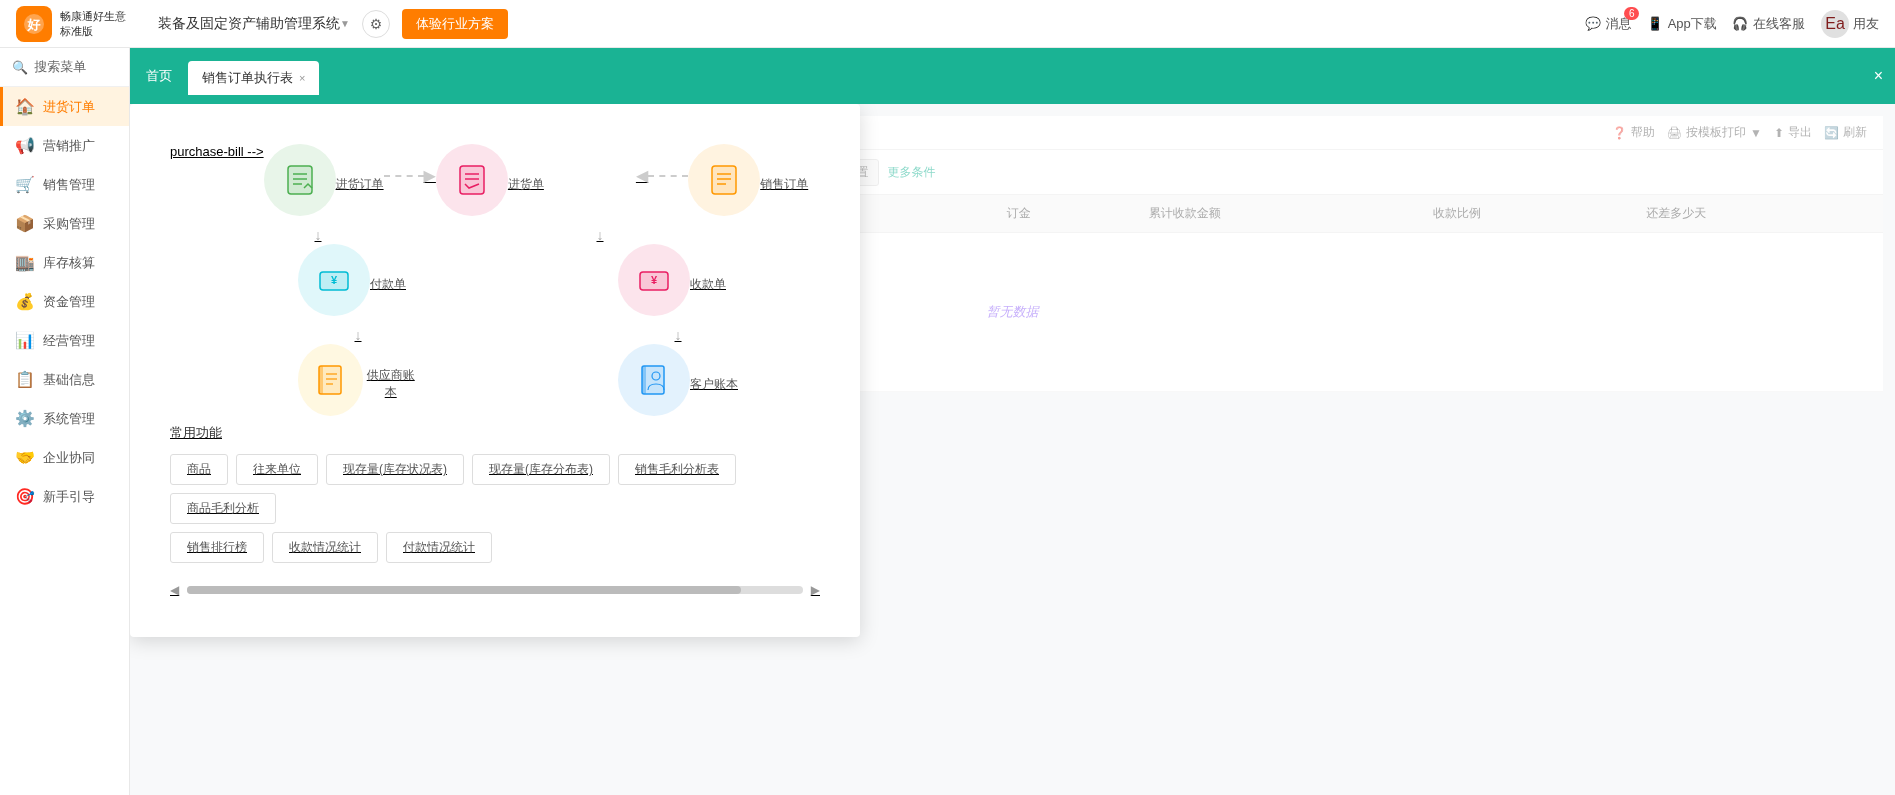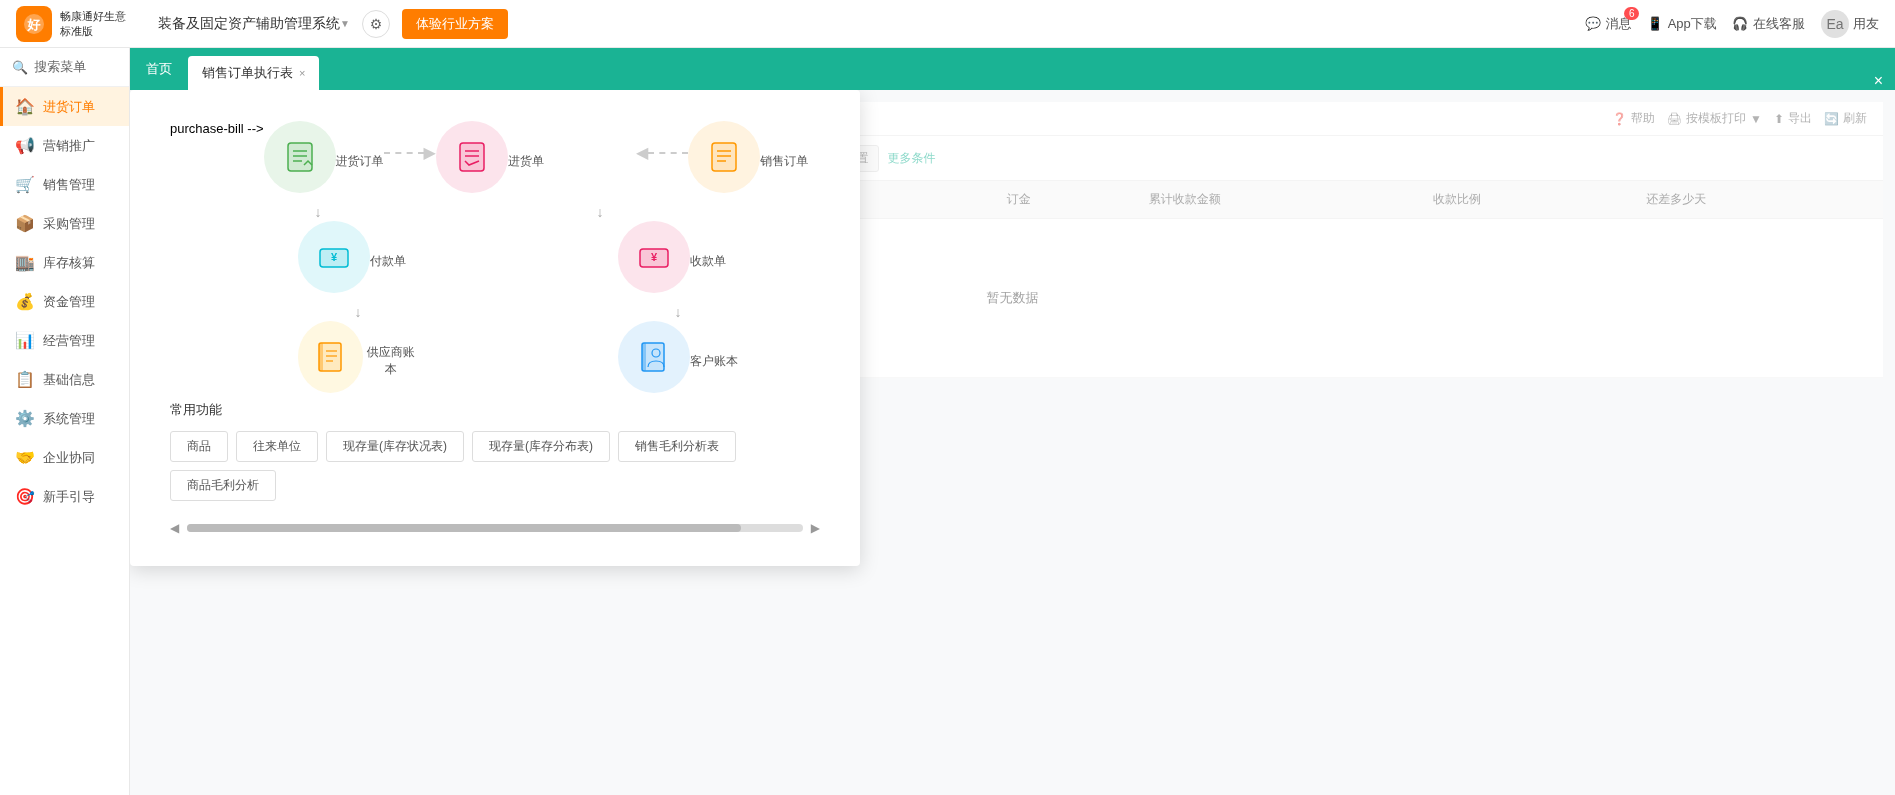--- a/index.html
+++ b/index.html
@@ -4,35 +4,35 @@
   <style>
     * { box-sizing: border-box; margin: 0; padding: 0; }
     body { font-family: "Microsoft YaHei", "PingFang SC", sans-serif; font-size: 13px; background: #f5f5f5; overflow: hidden; }
 
     
     .app-wrapper { display: flex; flex-direction: column; height: 795px; width: 1895px; }
     .top-bar { display: flex; align-items: center; height: 48px; background: #fff; border-bottom: 1px solid #e8e8e8; padding: 0 16px; gap: 12px; }
     .main-area { display: flex; flex: 1; overflow: hidden; }
     .sidebar { width: 130px; background: #fff; border-right: 1px solid #e8e8e8; display: flex; flex-direction: column; }
     .content-area { flex: 1; display: flex; flex-direction: column; overflow: hidden; }
-    .tab-bar { display: flex; align-items: flex-end; background: #1ab394; height: 42px; padding: 0 0 0 0; }
+    .tab-bar { display: flex; align-items: center; background: #1ab394; height: 56px; padding: 0 0 0 0; }
     .page-content { flex: 1; background: #f0f2f5; padding: 12px; overflow: hidden; position: relative; }
 
     
     .logo-area { display: flex; align-items: center; gap: 8px; width: 130px; }
     .logo-icon { width: 36px; height: 36px; background: #ff7d00; border-radius: 8px; display: flex; align-items: center; justify-content: center; }
     .logo-text { font-size: 11px; color: #333; line-height: 1.3; }
     .system-title { display: flex; align-items: center; font-size: 14px; color: #333; font-weight: 500; }
     .dropdown-arrow { color: #999; font-size: 10px; }
     .gear-btn { width: 28px; height: 28px; border-radius: 50%; border: 1px solid #ddd; display: flex; align-items: center; justify-content: center; cursor: pointer; color: #666; font-size: 14px; }
     .trial-btn { background: #ff7d00; color: #fff; border: none; border-radius: 4px; padding: 6px 14px; cursor: pointer; font-size: 13px; }
     .top-bar-right { margin-left: auto; display: flex; align-items: center; gap: 16px; }
     .top-bar-right-item { display: flex; align-items: center; gap: 4px; color: #555; font-size: 13px; cursor: pointer; position: relative; }
     .badge { background: #ff4d4f; color: #fff; border-radius: 10px; font-size: 10px; padding: 1px 5px; position: absolute; top: -8px; right: -8px; }
-    .user-avatar { width: 28px; height: 28px; border-radius: 50%; background: #e0e0e0; display: flex; align-items: center; justify-content: center; color: #737373; font-size: 14px; }
+    .user-avatar { width: 28px; height: 28px; border-radius: 50%; background: #e0e0e0; display: flex; align-items: center; justify-content: center; color: #7f1d1d; font-size: 16px; }
 
     
     .sidebar-search { display: flex; align-items: center; gap: 6px; padding: 10px 12px; color: #666; font-size: 13px; cursor: pointer; border-bottom: 1px solid #f0f0f0; }
     .sidebar-item { display: flex; align-items: center; gap: 8px; padding: 10px 12px; color: #555; font-size: 13px; cursor: pointer; border-left: 3px solid transparent; }
     .sidebar-item.active { background: #fff3e0; border-left-color: #ff7d00; color: #ff7d00; }
     .sidebar-item-icon { font-size: 16px; width: 20px; text-align: center; }
 
     
     .tab-home { background: transparent; color: #fff; padding: 0 16px; height: 42px; display: flex; align-items: center; cursor: pointer; font-size: 13px; }
     .tab-item { background: #fff; color: #333; padding: 0 14px; height: 34px; margin-top: 4px; display: flex; align-items: center; gap: 6px; cursor: pointer; font-size: 13px; border-radius: 4px 4px 0 0; }
@@ -47,26 +47,26 @@
     .filter-bar { background: #fff; padding: 8px 16px; display: flex; align-items: center; gap: 8px; border-bottom: 1px solid #e8e8e8; }
     .filter-input { border: 1px solid #ddd; border-radius: 3px; padding: 5px 10px; font-size: 12px; color: #333; width: 180px; }
     .filter-select { border: 1px solid #ddd; border-radius: 3px; padding: 5px 10px; font-size: 12px; color: #999; width: 160px; }
     .filter-more { color: #1ab394; font-size: 12px; cursor: pointer; }
 
     
     .table-wrapper { background: #fff; margin-top: 0; overflow: auto; }
     .data-table { width: 100%; border-collapse: collapse; font-size: 12px; }
     .data-table th { background: #f5f5f5; padding: 10px 12px; text-align: left; color: #555; font-weight: 500; border-bottom: 1px solid #e8e8e8; white-space: nowrap; }
     .data-table td { padding: 10px 12px; border-bottom: 1px solid #f0f0f0; color: #333; white-space: nowrap; }
-    .empty-data { text-align: center; padding: 60px; color: #404040; font-size: 13px; }
+    .empty-data { text-align: center; padding: 60px; color: #8b5cf6; font-size: 13px; font-style: italic; }
 
     
     .modal-overlay { position: absolute; top: 0; left: 0; right: 0; bottom: 0; background: rgba(255,255,255,0.5); z-index: 100; display: flex; align-items: flex-start; justify-content: flex-start; padding: 0; }
     .modal-box { background: #fff; border-radius: 4px; box-shadow: 0 4px 20px rgba(0,0,0,0.15); width: 730px; margin-left: 0; margin-top: 0; overflow: hidden; }
-    .modal-content { padding: 31px 40px; }
+    .modal-content { padding: 40px 40px; text-decoration: underline; }
     .flow-node { display: flex; flex-direction: row; align-items: center; width: 120px; }
     .flow-circle { width: 72px; height: 72px; border-radius: 50%; display: flex; align-items: center; justify-content: center; font-size: 28px; margin-bottom: 8px; }
     .flow-label { font-size: 12px; color: #555; text-align: center; }
 
     
     .circle-green { background: #e8f5e9; }
     .circle-red-light { background: #fce4ec; }
     .circle-purple { background: #ede7f6; }
     .circle-orange { background: #fff3e0; }
     .circle-teal { background: #e0f7fa; }
@@ -405,20 +405,25 @@
               <div class="common-section">
                 <div class="common-title">常用功能</div>
                 <div class="common-btns">
                   <button class="common-btn">商品</button>
                   <button class="common-btn">往来单位</button>
                   <button class="common-btn">现存量(库存状况表)</button>
                   <button class="common-btn">现存量(库存分布表)</button>
                   <button class="common-btn">销售毛利分析表</button>
                   <button class="common-btn">商品毛利分析</button>
                 </div>
+                <div class="common-btns" style="margin-top:8px;">
+                  <button class="common-btn">销售排行榜</button>
+                  <button class="common-btn">收款情况统计</button>
+                  <button class="common-btn">付款情况统计</button>
+                </div>
               </div>
 
               <div style="margin-top:20px; display:flex; align-items:center; gap:8px;">
                 <span class="scroll-arrow">◀</span>
                 <div class="scroll-track" style="flex:1; position:relative;">
                   <div class="scroll-thumb" style="width:90%;"></div>
                 </div>
                 <span class="scroll-arrow">▶</span>
               </div>
             </div>

